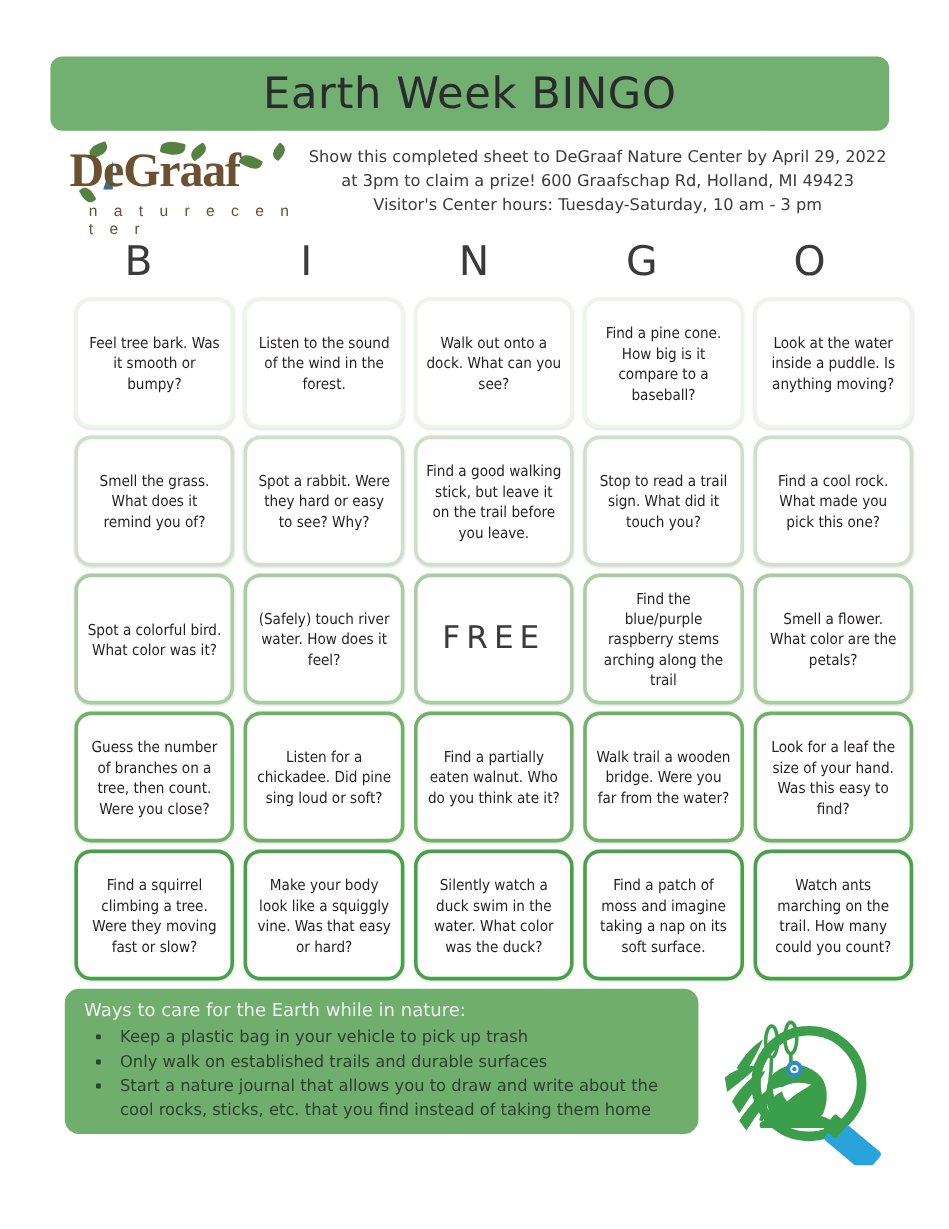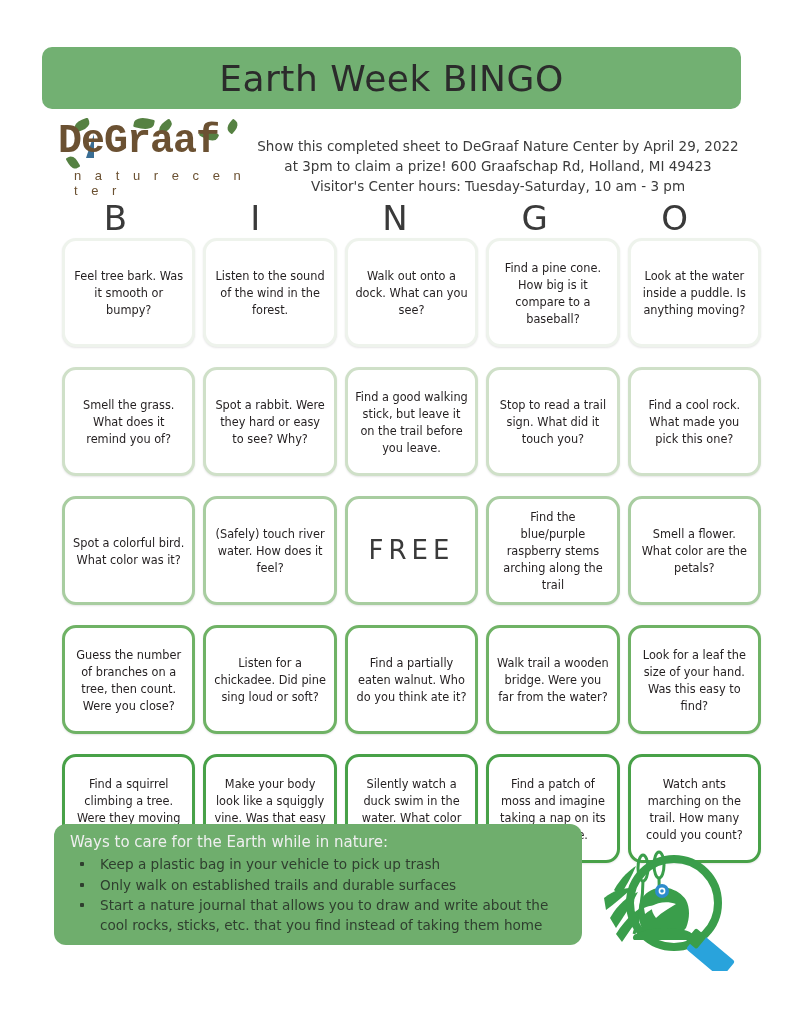--- a/index.html
+++ b/index.html
@@ -55,21 +55,21 @@
     position: absolute;
     left: 4px;
     top: 0px;
     width: 200px;
     height: 74px;
   }
   .logo-wordmark {
     position: absolute;
     left: 8px;
     top: 2px;
-    font-family: Liberation Mono, monospace;
+    font-family: Liberation Serif, serif;
     font-size: 40px;
     font-weight: bold;
     color: #6b5132;
     letter-spacing: -1px;
     line-height: 44px;
   }
   .logo-sub {
     position: absolute;
     left: 24px;
     top: 50px;
@@ -95,21 +95,21 @@
     left: 36px;
     top: 16px;
     width: 0; height: 0;
     border-left: 8px solid transparent;
     border-bottom: 24px solid #3a6e94;
   }
 
   .info-block {
     position: absolute;
     left: 205px;
-    top: 18px;
+    top: 3px;
     width: 494px;
     text-align: center;
   }
   .info-line {
     font-family: "DejaVu Sans", sans-serif;
     font-size: 13.5px;
     line-height: 20px;
     color: #3b3b3b;
     white-space: nowrap;
   }
@@ -129,25 +129,25 @@
     font-size: 34px;
     color: #3a3a3a;
     font-weight: 400;
     letter-spacing: 1px;
   }
 
   
   .grid {
     position: absolute;
     left: 46px;
-    top: 238px;
+    top: 248px;
     width: 699px;
     display: flex;
     flex-direction: column;
-    gap: 20px;
+    gap: 6px;
     padding-left: 16px;
   }
   .grid-row {
     display: flex;
     gap: 8px;
     height: 109px;
   }
   .cell {
     flex: 1 1 0;
     background: #ffffff;

